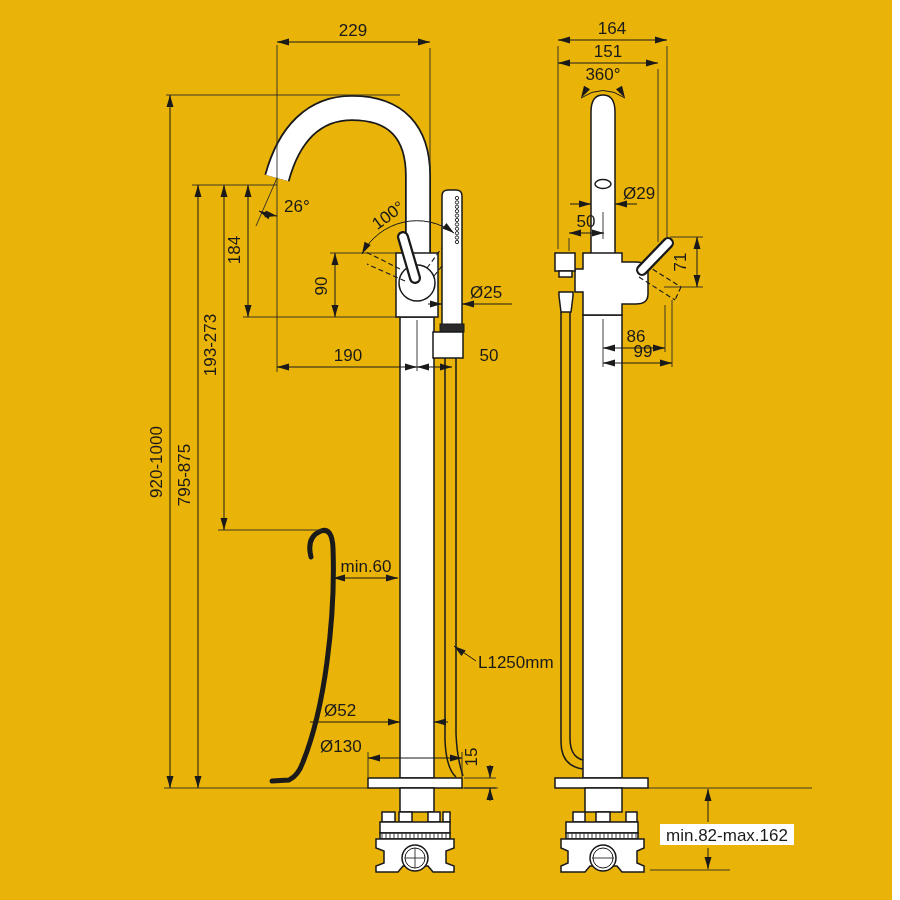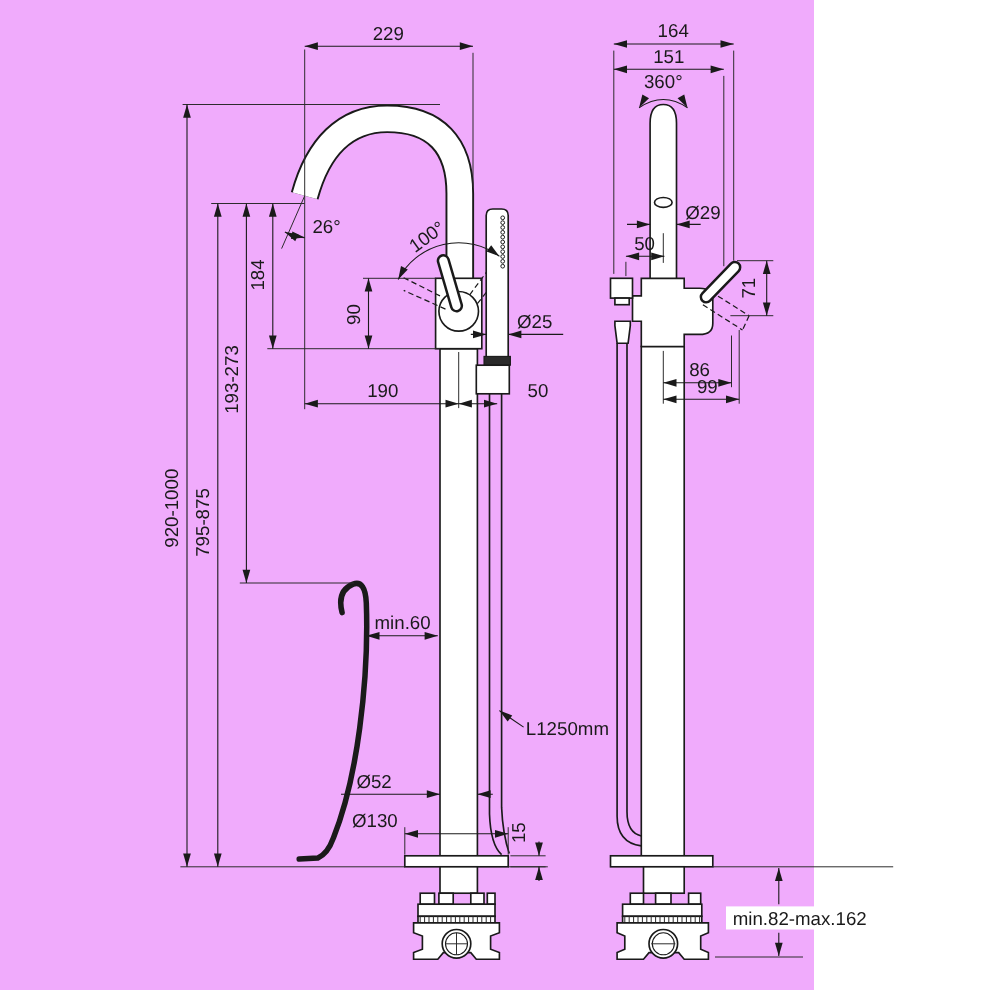--- a/index.html
+++ b/index.html
@@ -1,16 +1,16 @@
 <!DOCTYPE html>
 <html><head>
 <meta charset="utf-8">
 <style>
   html,body{margin:0;padding:0;background:#fff;}
-  .stage{width:740px;height:900px;background:#f0abfc;position:relative;}
+  .stage{width:892px;height:900px;background:#eab308;position:relative;}
   svg{display:block;}
   .dimtxt{font-family:"Liberation Sans",sans-serif;font-size:17px;fill:#1a1a1a;}
   .outline{fill:#ffffff;stroke:#1a1a1a;stroke-width:1.5;}
   .outline-nf{fill:none;stroke:#1a1a1a;stroke-width:1.5;}
   .thick-tub{fill:none;stroke:#1a1a1a;stroke-width:5;stroke-linecap:round;stroke-linejoin:round;}
   .dimline{stroke:#1a1a1a;stroke-width:1;fill:none;}
   .extline{stroke:#2a2a2a;stroke-width:0.9;fill:none;}
   .ah{fill:#1a1a1a;stroke:none;}
   .dashed{stroke:#1a1a1a;stroke-width:1.1;fill:none;stroke-dasharray:5 3;}
   .leverblack{stroke:#1a1a1a;stroke-width:12;stroke-linecap:round;fill:none;}

